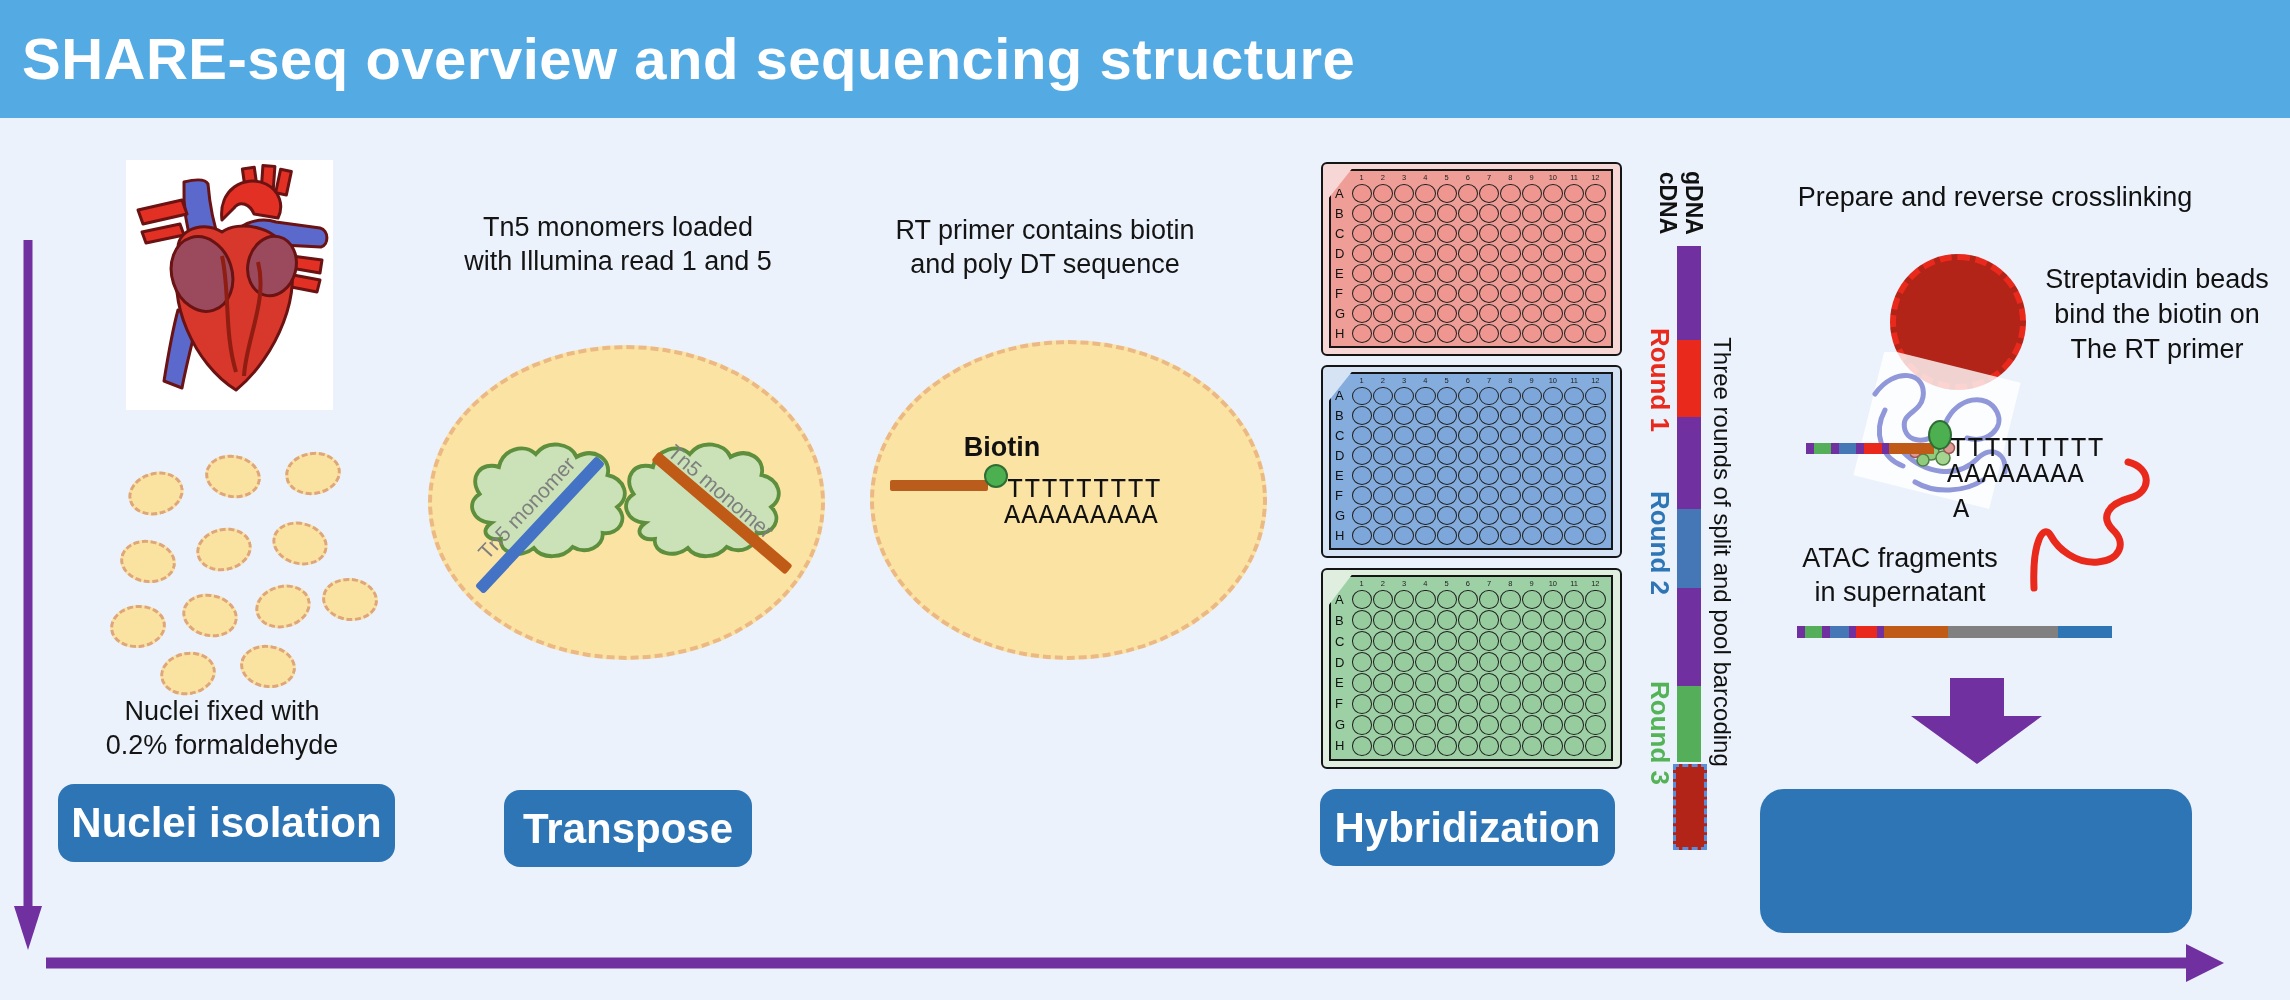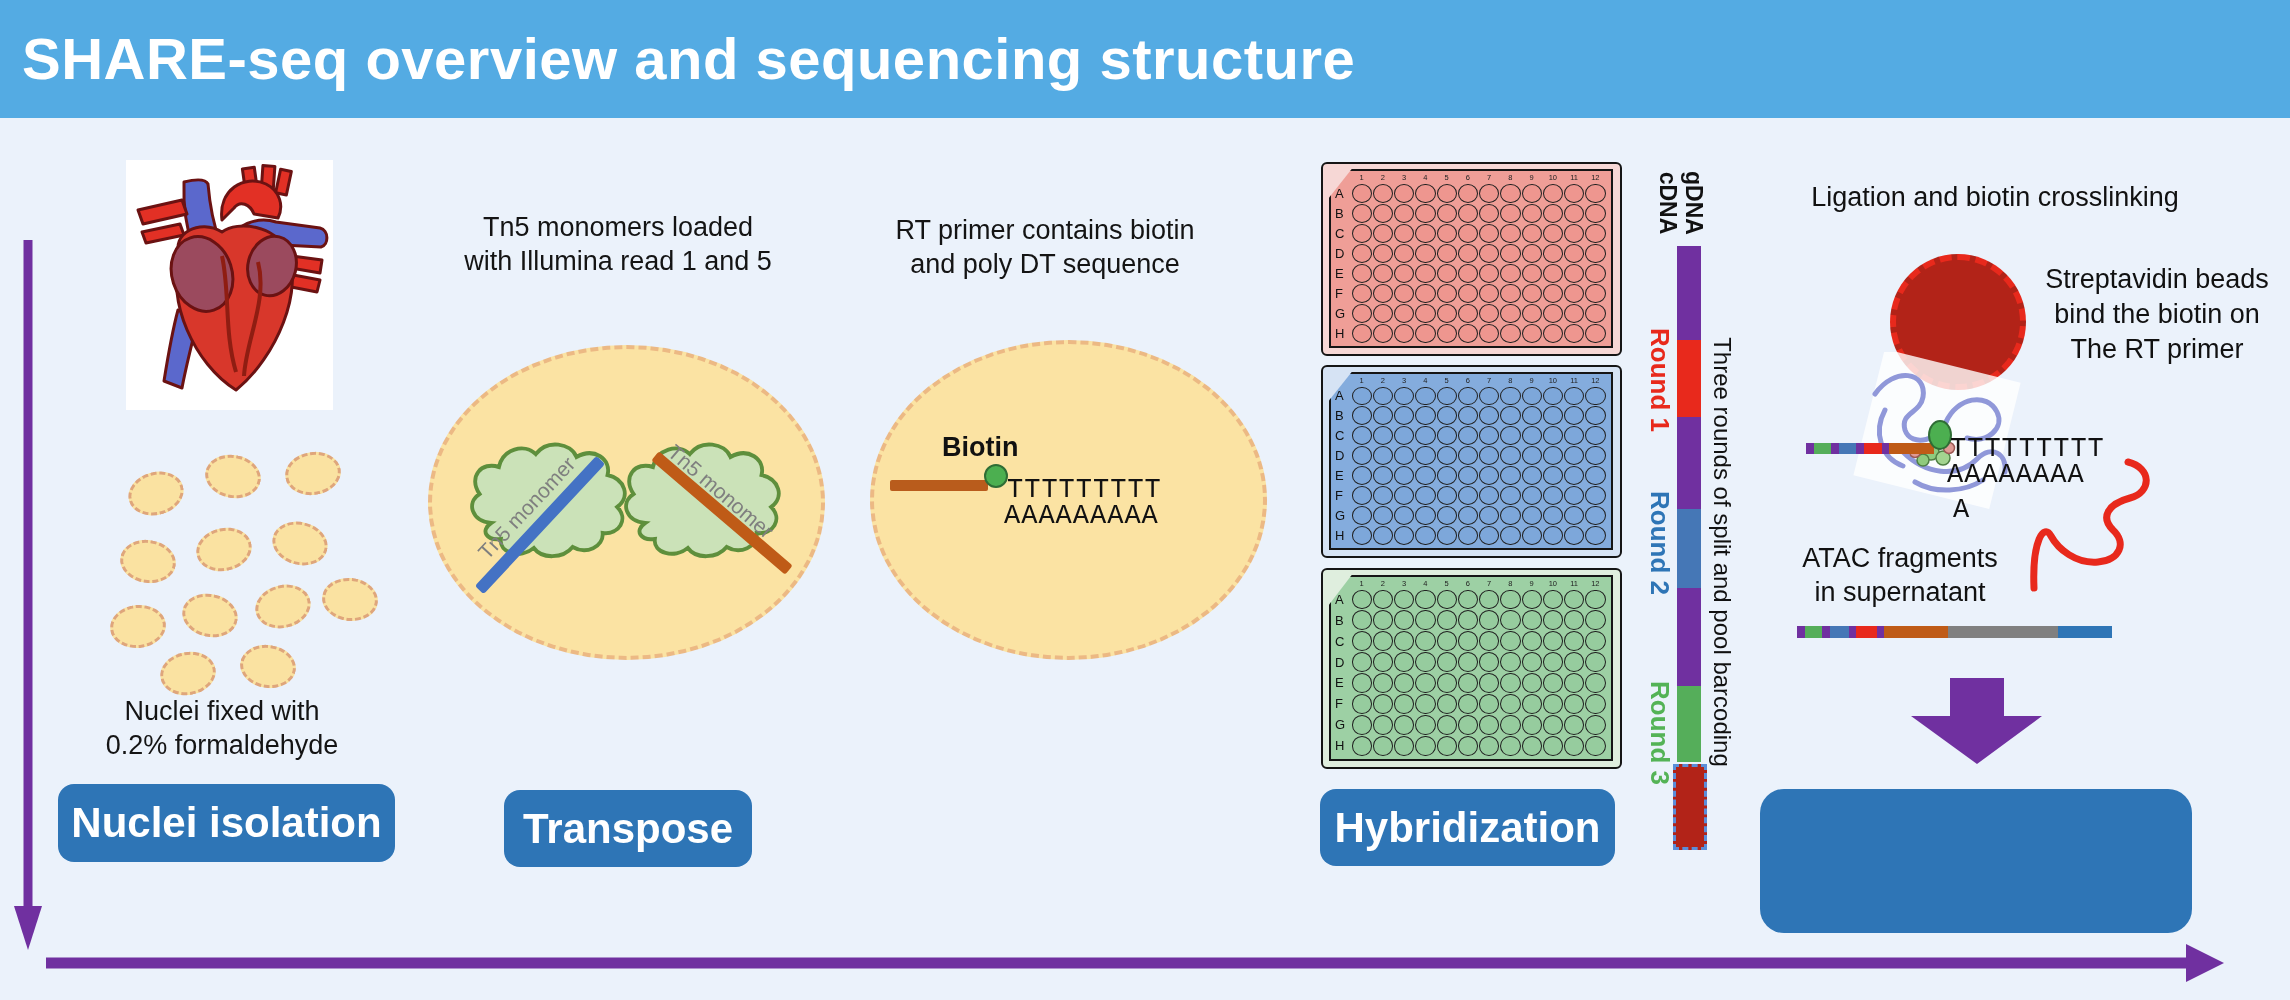--- a/index.html
+++ b/index.html
@@ -145,21 +145,21 @@
     <span class="line">Transpose</span>
   </div>
 
   <div class="abs caption" style="left:885px;top:213px;width:320px">
     <span class="line">RT primer contains biotin</span>
     <span class="line">and poly DT sequence</span>
   </div>
 
   <div class="abs cell" style="left:870px;top:340px;width:397px;height:320px;box-sizing:border-box"></div>
 
-  <div class="abs" style="left:942px;top:432px;width:120px;text-align:left;font-size:27px;font-weight:600">Biotin</div>
+  <div class="abs" style="left:942px;top:432px;width:120px;text-align:center;font-size:27px;font-weight:600">Biotin</div>
   <div class="abs" style="left:890px;top:480px;width:98px;height:11px;background:#B95C1C;border-radius:2px"></div>
   <div class="abs biotin" style="left:984px;top:464px;width:24px;height:24px"></div>
   <div class="abs seq" style="left:1007px;top:477px">TTTTTTTTT</div>
   <div class="abs seq" style="left:1004px;top:503px">AAAAAAAAA</div>
 
 
   <div class="abs" id="plates-layer" style="left:0;top:0">
       <div class="abs plate" style="top: 162px; height: 194px; background: rgb(246, 215, 213);">
         <div class="plate-body" style="background: rgb(239, 158, 151);">
           <div class="plate-grid" style="grid-template-columns: 16px repeat(12, 1fr); grid-template-rows: 10px repeat(8, 1fr);">
@@ -550,21 +550,21 @@
       <div class="bc-seg dashed" style="height: 80px; background: rgb(178, 35, 24);"></div>
     </div>
   <div class="abs" id="round-labels" style="left:0;top:0">
       <div class="abs vtext round-label" style="color: rgb(232, 41, 28); left: 1659px; top: 380px;">Round 1</div>
       <div class="abs vtext round-label" style="color: rgb(46, 117, 182); left: 1659px; top: 543px;">Round 2</div>
       <div class="abs vtext round-label" style="color: rgb(84, 179, 86); left: 1659px; top: 733px;">Round 3</div>
     </div>
 
   <div class="abs vtext" style="left:1722px;top:552px;font-size:24px;color:#111">Three rounds of split and pool barcoding</div>
 
-  <div class="abs" style="left:1795px;top:182px;width:400px;text-align:center;font-size:27px">Ligation and biotin crosslinking</div>
+  <div class="abs" style="left:1795px;top:182px;width:400px;text-align:center;font-size:27px">Prepare and reverse crosslinking</div>
 
   <div class="abs" id="bead"></div>
 
   <div class="abs" style="left:2020px;top:262px;width:274px;text-align:center;font-size:27px;line-height:35px">
     <span style="display:block">Streptavidin beads</span>
     <span style="display:block"> bind the biotin on</span>
     <span style="display:block">The RT primer</span>
   </div>
 
   <svg class="abs" style="left:1845px;top:352px" width="185" height="165" viewBox="0 0 185 165">

